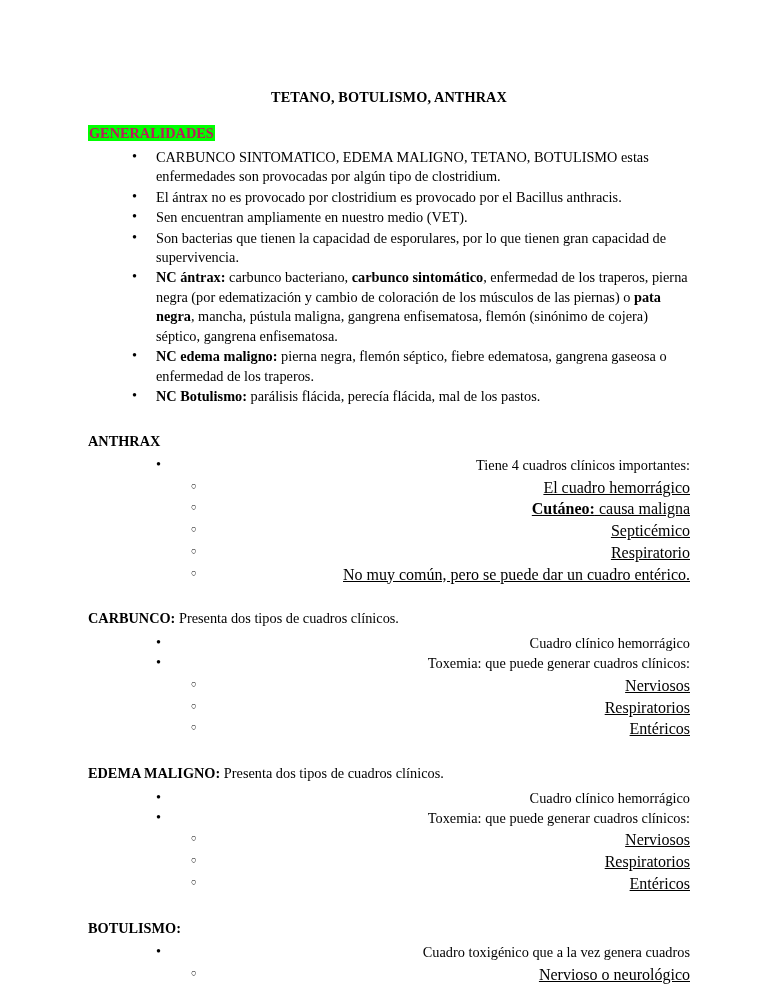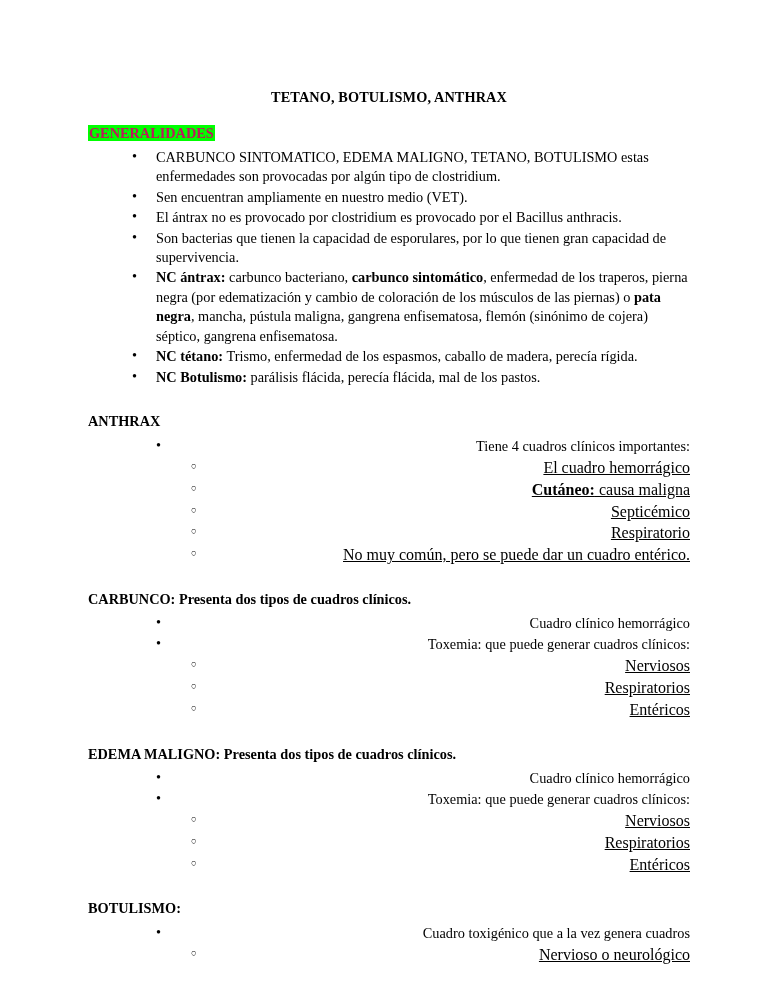--- a/index.html
+++ b/index.html
@@ -44,21 +44,21 @@
     padding: 0 1px;
   }
 
   .section-heading {
     font-weight: bold;
     font-size: 14.3px;
     line-height: 1.3;
     margin: 13px 0 6px 0;
   }
   .section-heading .normal {
-    font-weight: bold;
+    font-weight: normal;
   }
 
   ul.lvl1 {
     list-style: none;
     margin: 4px 0 0 0;
     padding: 0;
   }
   ul.lvl1.indent-a { padding-left: 42px; }
   ul.lvl1.indent-b { padding-left: 66px; text-align: right; }
 
@@ -112,25 +112,25 @@
   <div class="doc-title">
     <span class="tline">TETANO, BOTULISMO, ANTHRAX</span>
   </div>
 
   <div class="hl-heading">
     <span class="hl">GENERALIDADES</span>
   </div>
 
   <ul class="lvl1 indent-a">
       <li class="bulleted"><span>CARBUNCO SINTOMATICO, EDEMA MALIGNO, TETANO, BOTULISMO estas enfermedades son provocadas por algún tipo de clostridium.</span></li>
+      <li class="bulleted"><span>El ántrax no es provocado por clostridium es provocado por el Bacillus anthracis.</span></li>
       <li class="bulleted"><span>Sen encuentran ampliamente en nuestro medio (VET).</span></li>
-      <li class="bulleted"><span>El ántrax no es provocado por clostridium es provocado por el Bacillus anthracis.</span></li>
       <li class="bulleted"><span>Son bacterias que tienen la capacidad de esporulares, por lo que tienen gran capacidad de supervivencia.</span></li>
       <li class="bulleted"><span class="b">NC ántrax:</span><span> carbunco bacteriano, </span><span class="b">carbunco sintomático</span><span>, enfermedad de los traperos, pierna negra (por edematización y cambio de coloración de los músculos de las piernas) o </span><span class="b">pata negra</span><span>, mancha, pústula maligna, gangrena enfisematosa, flemón (sinónimo de cojera) séptico, gangrena enfisematosa.</span></li>
-      <li class="bulleted"><span class="b">NC tétano:</span><span> Trismo, enfermedad de los espasmos, caballo de madera, perecía rígida.</span></li>
+      <li class="bulleted"><span class="b">NC edema maligno:</span><span> pierna negra, flemón séptico, fiebre edematosa, gangrena gaseosa o enfermedad de los traperos.</span></li>
       <li class="bulleted"><span class="b">NC Botulismo:</span><span> parálisis flácida, perecía flácida, mal de los pastos.</span></li>
     </ul>
 
   <div class="block-gap"></div>
 
   <div class="section-heading">
     <span>ANTHRAX</span><span class="normal"></span>
   </div>
 
   <ul class="lvl1 indent-b">

